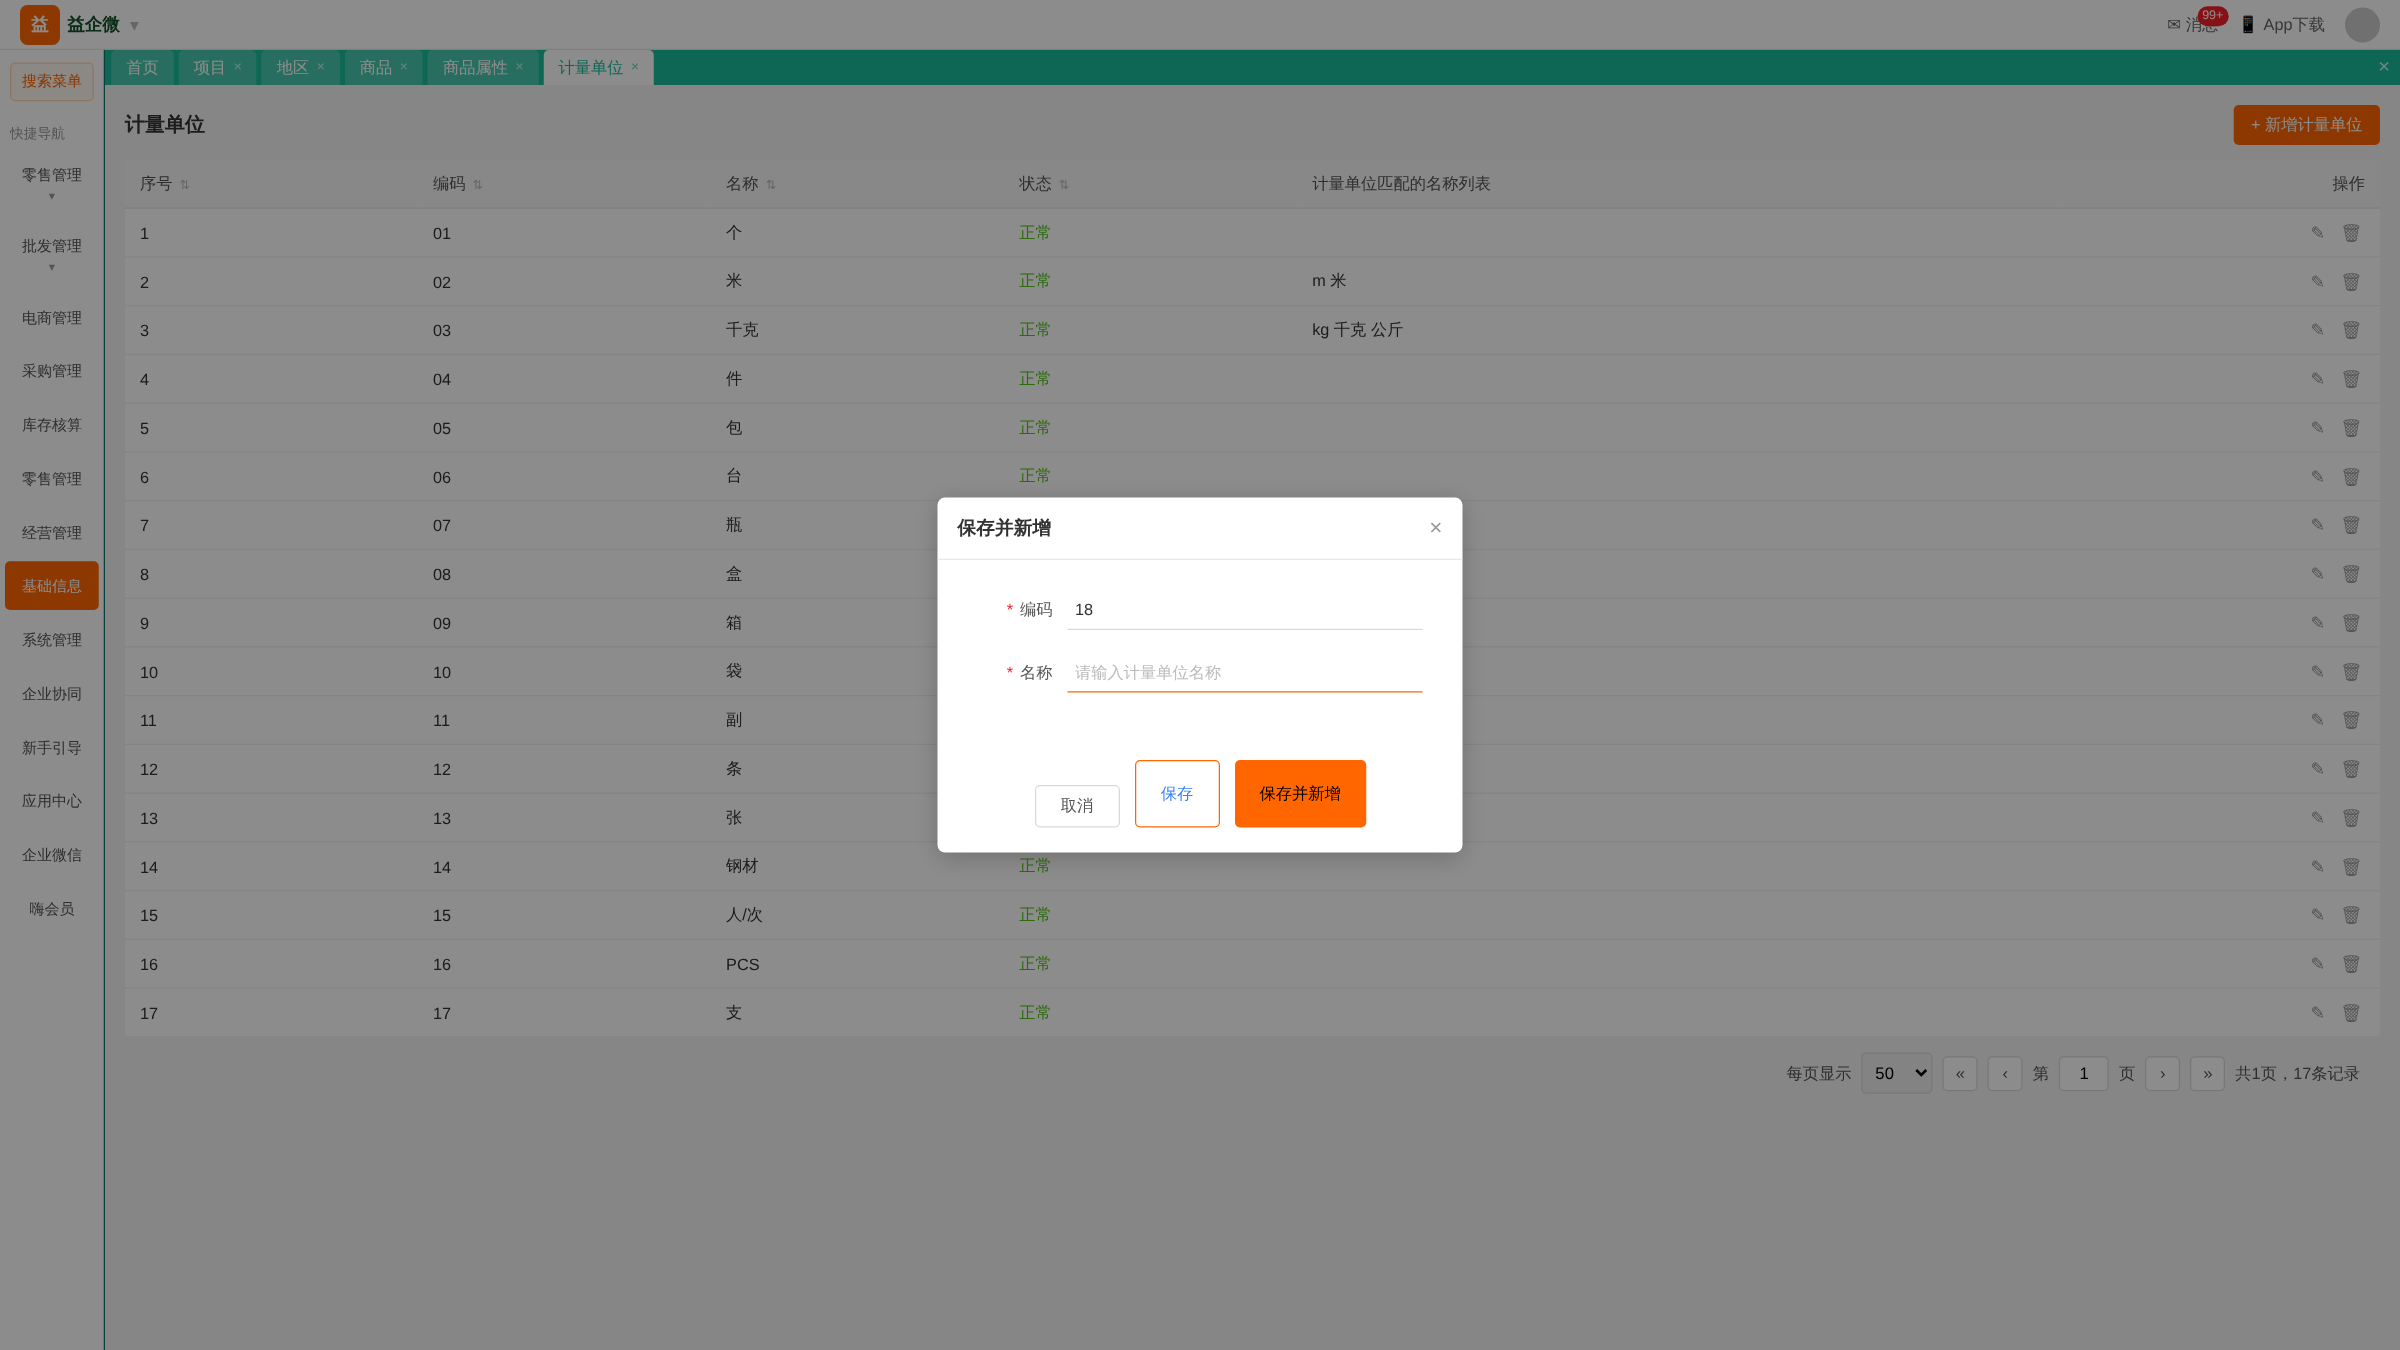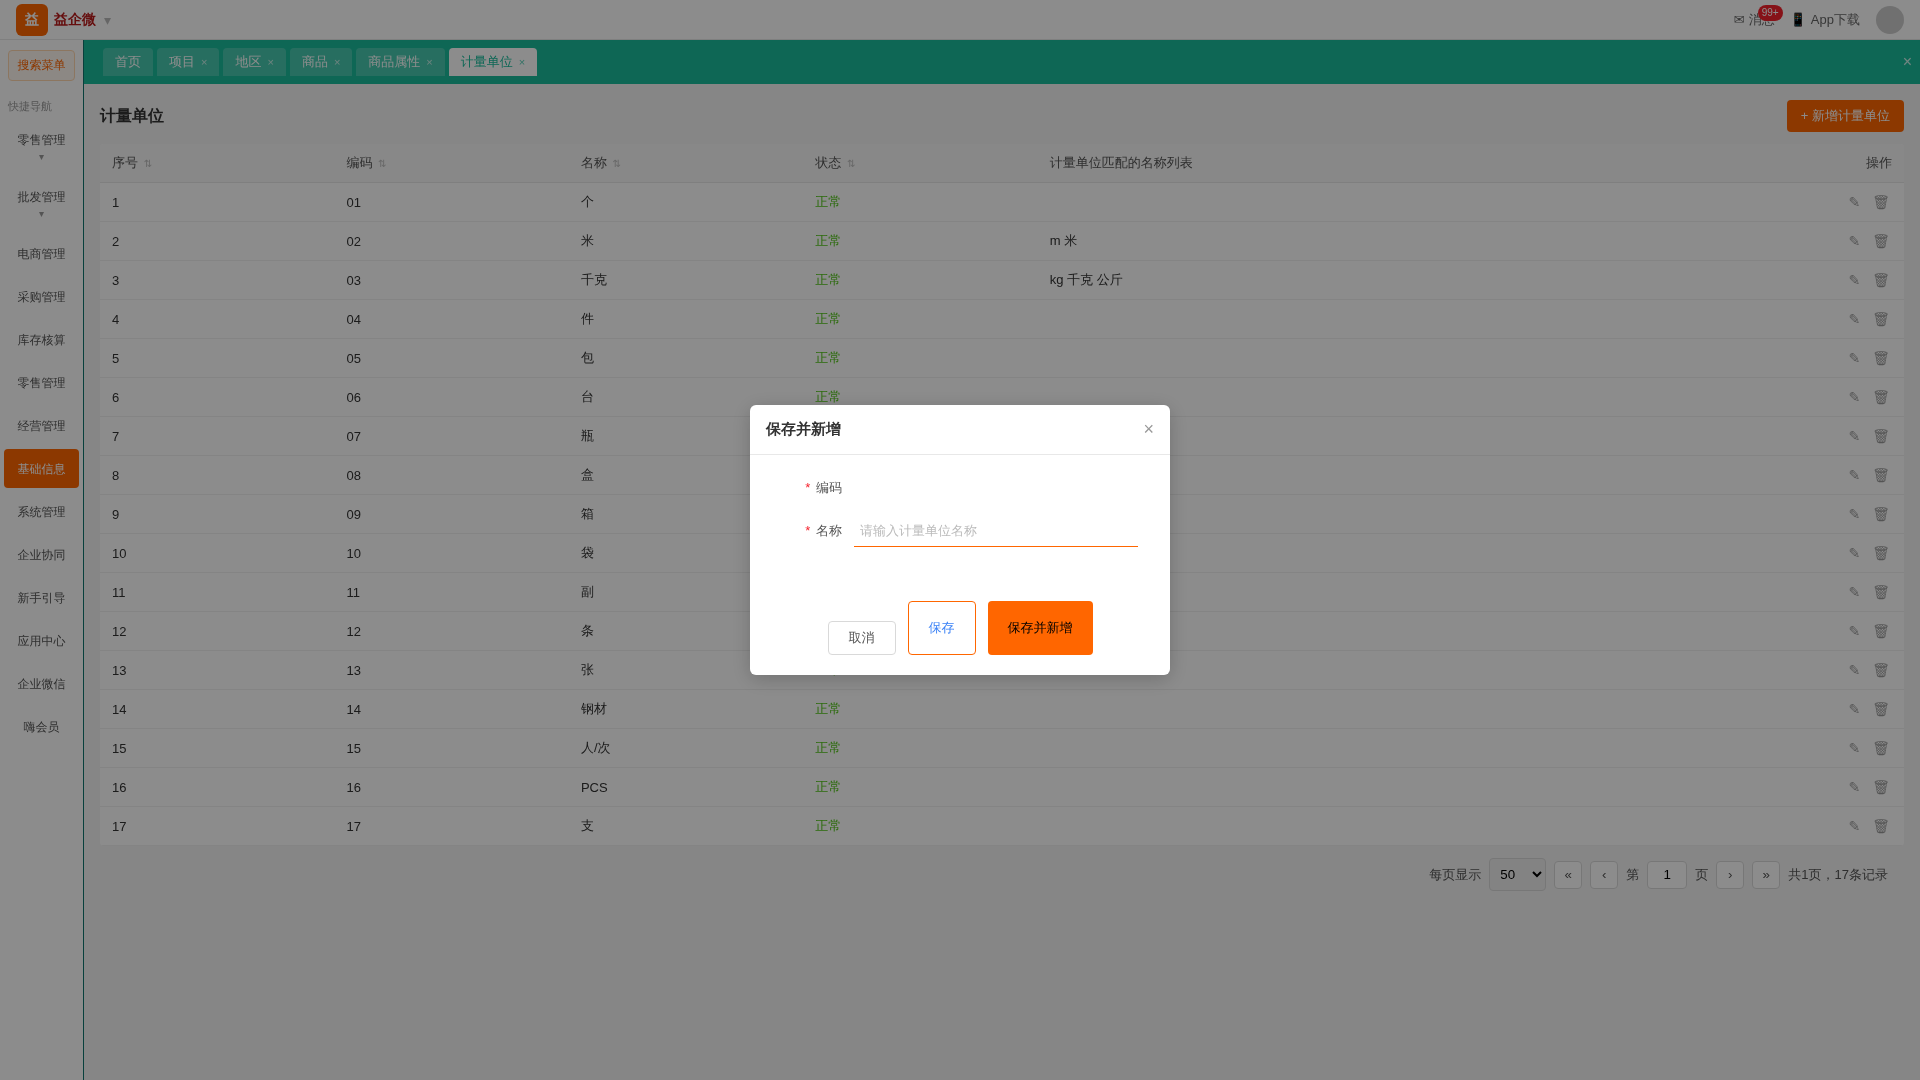--- a/index.html
+++ b/index.html
@@ -14,21 +14,21 @@
       justify-content: space-between;
       padding: 0 16px;
       border-bottom: 1px solid #e8e8e8;
       position: fixed;
       top: 0; left: 0; right: 0;
       z-index: 100;
     }
     .top-bar-left { display: flex; align-items: center; gap: 8px; }
     .logo-area { display: flex; align-items: center; gap: 6px; }
     .logo-icon { width: 32px; height: 32px; background: #ff6600; border-radius: 6px; display: flex; align-items: center; justify-content: center; color: #fff; font-weight: bold; font-size: 14px; }
-    .logo-text { color: #b91c1c; font-weight: bold; font-size: 14px; }
+    .logo-text { color: #14532d; font-weight: bold; font-size: 14px; }
     .top-bar-right { display: flex; align-items: center; gap: 16px; }
     .msg-btn { display: flex; align-items: center; gap: 4px; color: #666; font-size: 13px; position: relative; cursor: pointer; }
     .badge { background: #f5222d; color: #fff; font-size: 10px; border-radius: 8px; padding: 0 4px; min-width: 16px; height: 16px; display: flex; align-items: center; justify-content: center; position: absolute; top: -6px; right: -8px; }
     .app-download { display: flex; align-items: center; gap: 4px; color: #666; font-size: 13px; cursor: pointer; }
     .avatar { width: 28px; height: 28px; background: #ccc; border-radius: 50%; cursor: pointer; }
 
     
     .layout { display: flex; margin-top: 40px; height: calc(1080px - 40px); }
 
     
@@ -47,25 +47,25 @@
     .sidebar-item { padding: 10px 8px; text-align: center; cursor: pointer; color: #555; font-size: 12px; border-radius: 4px; margin: 2px 4px; position: relative; }
     .sidebar-item.active { background: #ff6600; color: #fff; border-radius: 4px; }
     .sidebar-item .item-label { display: block; margin-top: 2px; }
     .expand-arrow { color: #999; font-size: 10px; }
 
     
     .main-content { flex: 1; display: flex; flex-direction: column; overflow: hidden; }
 
     
     .tab-bar {
-      height: 44px;
+      height: 28px;
       background: #1abc9c;
       display: flex;
       align-items: center;
-      padding: 0 19px;
+      padding: 0 5px;
       gap: 4px;
       position: relative;
     }
     .tab-item {
       height: 28px;
       padding: 0 12px;
       background: rgba(255,255,255,0.2);
       border-radius: 4px 4px 0 0;
       color: #fff;
       display: flex;
@@ -526,20 +526,21 @@
     <div class="modal-header">
       <span class="modal-title">保存并新增</span>
       <button class="modal-close">×</button>
     </div>
     <div class="modal-body">
       <div class="form-row">
         <label class="form-label">
           <span class="required">*</span>
           <span>编码</span>
         </label>
+        <input class="form-input" value="18" style="">
       </div>
       <div class="form-row">
         <label class="form-label">
           <span class="required">*</span>
           <span>名称</span>
         </label>
         <input class="form-input active-input" placeholder="请输入计量单位名称" style="">
       </div>
     </div>
     <div class="modal-footer">

